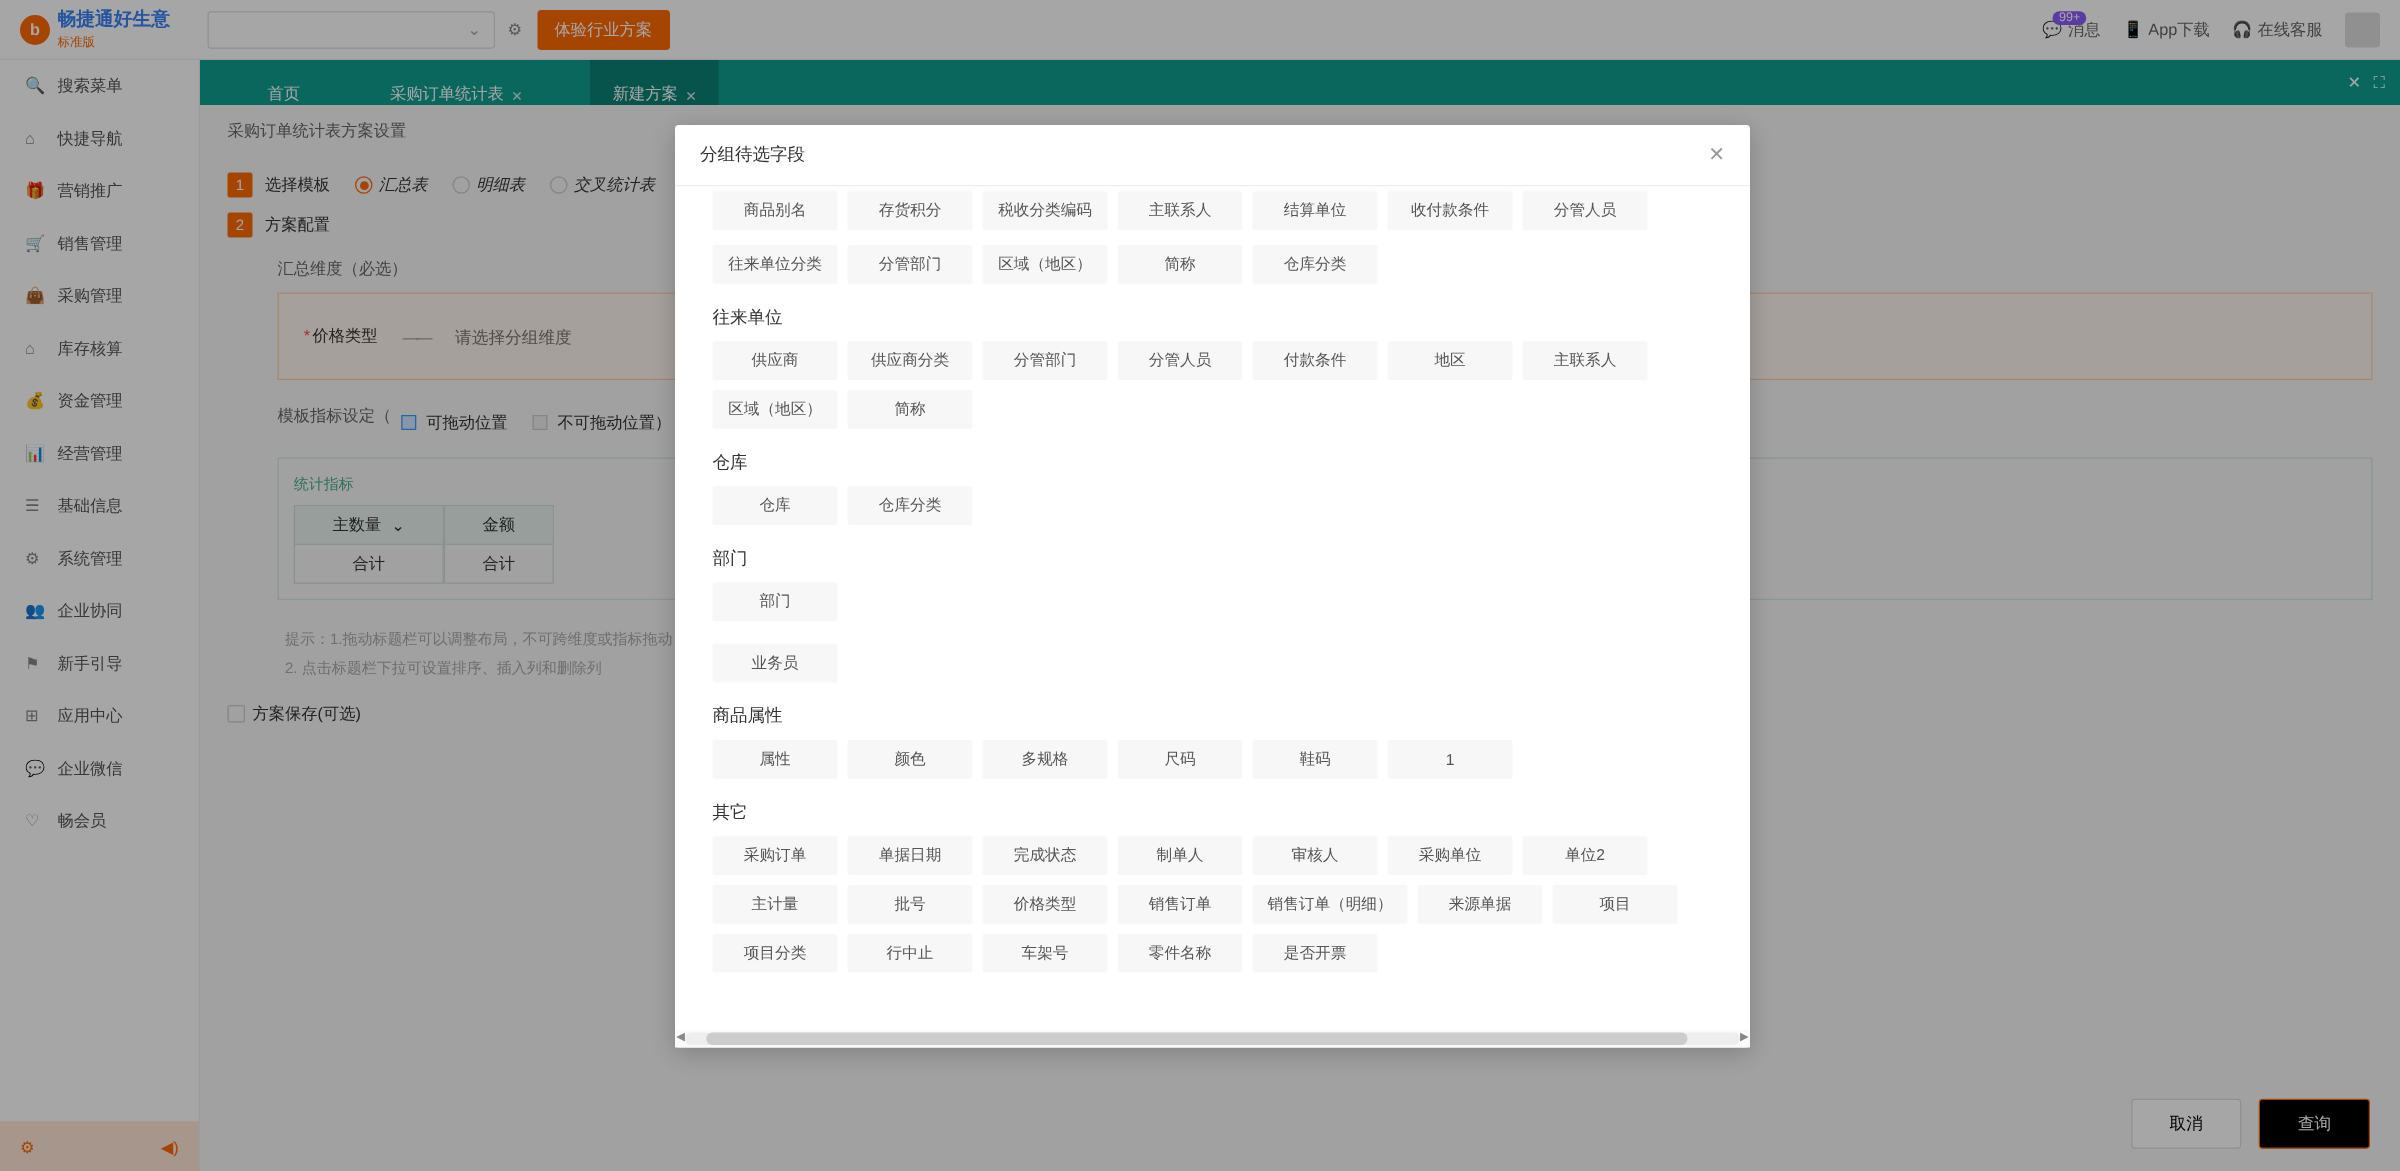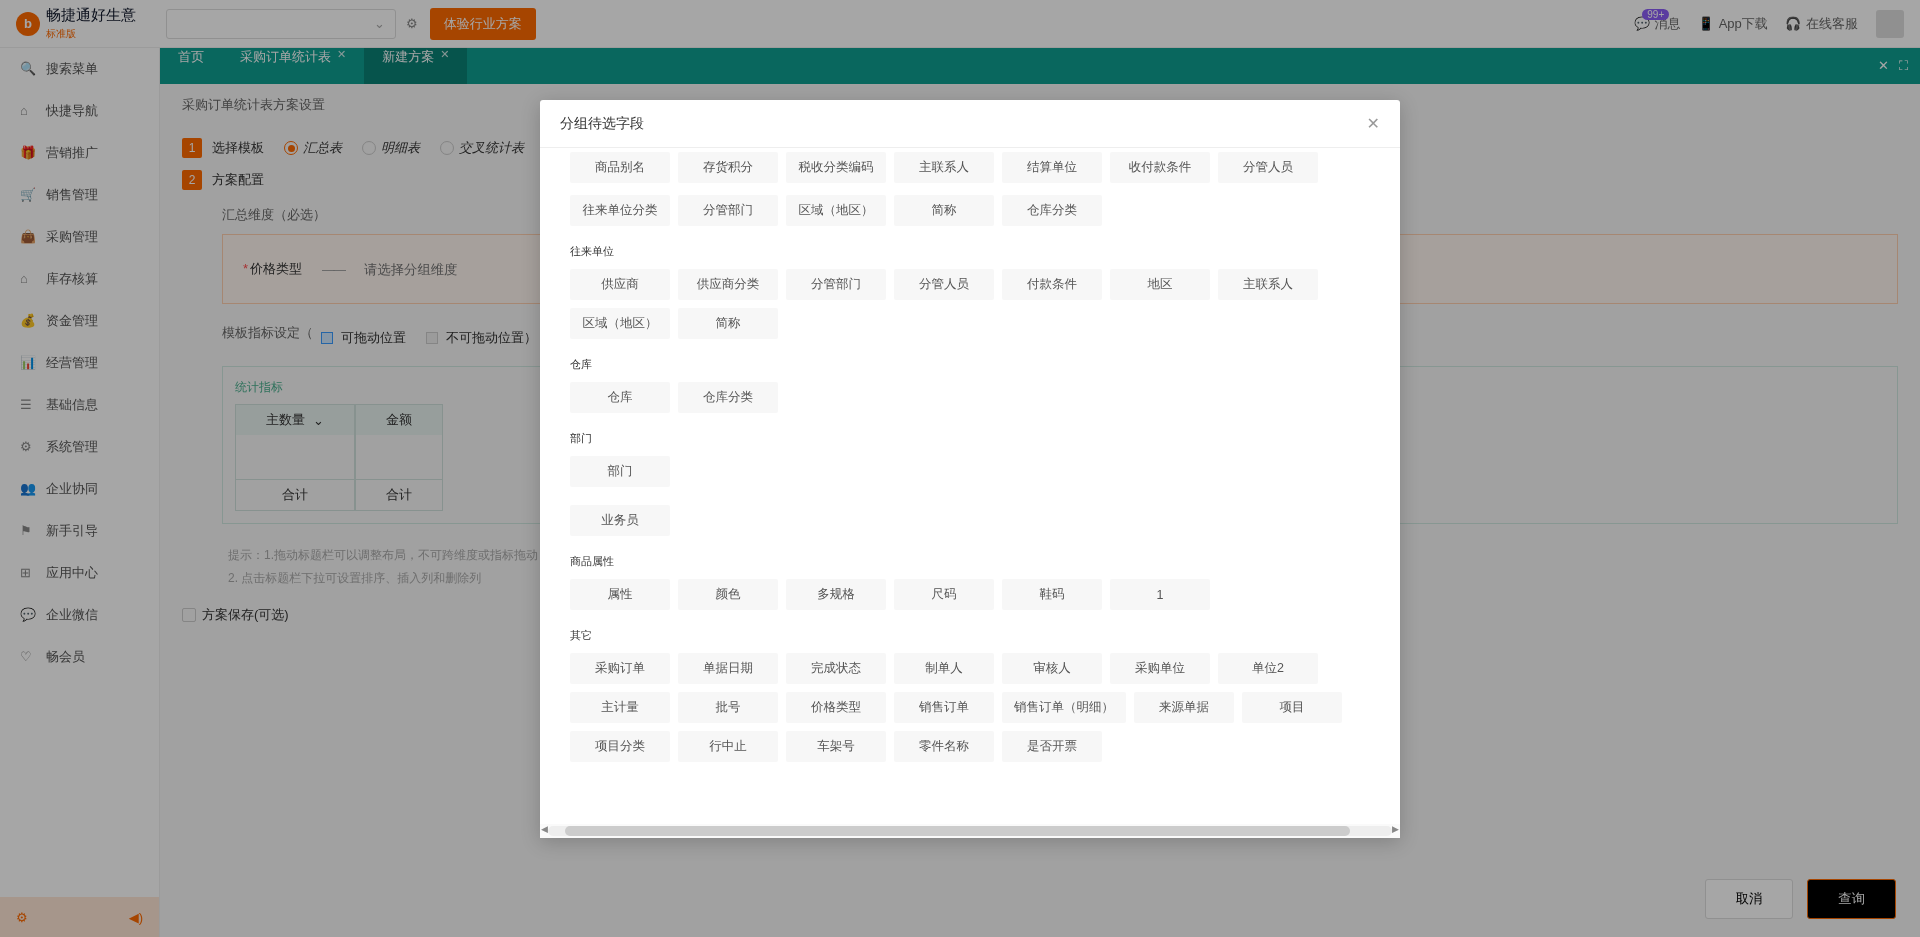--- a/index.html
+++ b/index.html
@@ -2,40 +2,40 @@
 <html><head>
 <meta charset="utf-8">
 <style>
 * { margin: 0; padding: 0; box-sizing: border-box; font-family: -apple-system, "Microsoft YaHei", sans-serif; }
 body { background: #f5f5f5; font-size: 13px; color: #333; overflow: hidden; width: 1920px; height: 937px; position: relative; }
 
 
 .header { height: 48px; background: #fff; display: flex; align-items: center; padding: 0 16px; border-bottom: 1px solid #eee; }
 .logo { display: flex; align-items: center; gap: 6px; }
 .logo-icon { width: 24px; height: 24px; background: #ff6a00; border-radius: 50%; color: #fff; display: flex; align-items: center; justify-content: center; font-weight: bold; }
-.logo-text { color: #0f172a; font-weight: normal; font-size: 15px; }
+.logo-text { color: #3b82f6; font-weight: bold; font-size: 15px; }
 .logo-sub { color: #ff6a00; font-size: 10px; margin-top: 2px; }
 .header-select { margin-left: 30px; width: 230px; height: 30px; border: 1px solid #ddd; border-radius: 3px; display: flex; align-items: center; padding: 0 10px; color: #aaa; justify-content: space-between; }
 .header-gear { margin-left: 10px; color: #888; }
 .header-btn { margin-left: 12px; background: #ff6a00; color: #fff; padding: 7px 14px; border: none; border-radius: 3px; font-size: 13px; text-align: center; }
 .header-right { margin-left: auto; display: flex; align-items: center; gap: 18px; color: #666; }
 .header-right-item { display: flex; align-items: center; gap: 4px; position: relative; }
 .badge { position: absolute; top: -6px; left: 8px; background: #8b5cf6; color: #fff; border-radius: 8px; font-size: 10px; padding: 0 5px; }
 .avatar { width: 28px; height: 28px; background: #ddd; border-radius: 3px; }
 
 
 .sidebar { position: absolute; left: 0; top: 48px; bottom: 0; width: 160px; background: #fff; border-right: 1px solid #eee; display: flex; flex-direction: column; }
 .sidebar-item { display: flex; align-items: center; gap: 10px; padding: 12px 20px; color: #555; }
 .sidebar-icon { width: 16px; height: 16px; color: #888; }
 .sidebar-footer { margin-top: auto; height: 40px; background: #ffe7d6; display: flex; align-items: center; padding: 0 16px; gap: 16px; }
 .sidebar-footer .gear { color: #ff6a00; }
 
 
 .tabs { position: absolute; left: 160px; right: 0; top: 48px; height: 36px; background: #0f9e91; display: flex; align-items: center; }
-.tab { padding: 0 18px; height: 36px; display: flex; align-items: flex-start; color: #fff; gap: 6px; }
+.tab { padding: 0 18px; height: 36px; display: flex; align-items: flex-end; color: #fff; gap: 6px; margin-left: 36px; }
 .tab.active { background: #0a8276; }
 .tab-close { font-size: 11px; opacity: 0.8; }
 .tabs-right { margin-left: auto; display: flex; gap: 10px; padding-right: 12px; color: #fff; }
 
 
 .main { position: absolute; left: 160px; right: 0; top: 84px; bottom: 0; background: #f7f7f7; padding: 0; }
 .page-title { padding: 12px 22px; color: #666; }
 .config-area { padding: 0 22px; }
 .step { display: flex; align-items: center; gap: 10px; margin: 12px 0; }
 .step-num { width: 20px; height: 20px; background: #ff6a00; color: #fff; display: flex; align-items: center; justify-content: center; border-radius: 2px; font-size: 12px; }
@@ -58,21 +58,21 @@
 .legend-row { display: flex; align-items: center; gap: 8px; }
 .legend-sq { width: 12px; height: 12px; }
 .legend-sq.movable { background: #cfe8ff; border: 1px solid #3a9bff; }
 .legend-sq.fixed { background: #eee; border: 1px solid #ccc; }
 
 .stats-panel { margin-top: 14px; border: 1px solid #d0e8e0; padding: 12px; }
 .stats-title { color: #4aaf8e; font-size: 12px; margin-bottom: 8px; }
 .stats-table { display: flex; }
 .stats-col { border: 1px solid #d0e0dc; }
 .stats-head { background: #e8f3f0; padding: 6px 30px; text-align: center; display: flex; align-items: center; gap: 8px; justify-content: center; }
-.stats-cell { padding: 6px 30px; text-align: center; border-top: 1px solid #d0e0dc; margin-top: 44px; }
+.stats-cell { padding: 6px 30px; text-align: center; border-top: 1px solid #d0e0dc; }
 
 .hints { margin-top: 20px; color: #aaa; font-size: 12px; line-height: 1.9; padding-left: 6px; }
 
 .save-row { padding: 16px 22px; display: flex; align-items: center; gap: 6px; }
 .checkbox { width: 14px; height: 14px; border: 1px solid #ccc; border-radius: 2px; }
 
 
 .footer-btns { position: absolute; right: 24px; bottom: 18px; display: flex; gap: 14px; }
 .btn { padding: 10px 30px; border: 1px solid #ddd; background: #fff; border-radius: 3px; }
 .btn.primary { background: #000000; color: #fff; border-color: #ff6a00; }
@@ -80,21 +80,21 @@
 
 .overlay { position: absolute; inset: 0; background: rgba(0,0,0,0.35); }
 
 
 .modal { position: absolute; left: 540px; top: 100px; width: 860px; height: 738px; background: #fff; border-radius: 3px; box-shadow: 0 4px 20px rgba(0,0,0,0.2); display: flex; flex-direction: column; }
 .modal-header { padding: 14px 20px; border-bottom: 1px solid #eee; display: flex; align-items: center; justify-content: space-between; }
 .modal-title { font-weight: 500; font-size: 14px; }
 .modal-close { color: #999; font-size: 16px; cursor: pointer; }
 .modal-body { flex: 1; overflow-y: auto; padding: 0 30px 16px; }
 .field-group { margin-top: 18px; }
-.group-title { font-weight: 500; color: #333; margin-bottom: 10px; font-size: 11px; }
+.group-title { font-weight: 500; color: #333; margin-bottom: 10px; font-size: 14px; }
 .chips { display: flex; flex-wrap: wrap; gap: 8px; }
 .chip { min-width: 100px; padding: 7px 12px; background: #f7f7f7; border: none; text-align: center; color: #555; font-size: 12.5px; border-radius: 2px; }
 .modal-scrollbar { height: 14px; border-top: 0px solid #eee; background: #fafafa; position: relative; padding: 2px 8px; }
 .modal-scrollbar-track { height: 10px; background: #eee; border-radius: 5px; position: relative; }
 .modal-scrollbar-thumb { position: absolute; left: 2%; width: 93%; height: 10px; background: #ccc; border-radius: 5px; }
 .scroll-arrow { position: absolute; top: 0; font-size: 9px; color: #888; }
 .scroll-arrow.left { left: 1px; }
 .scroll-arrow.right { right: 1px; }
 
 

